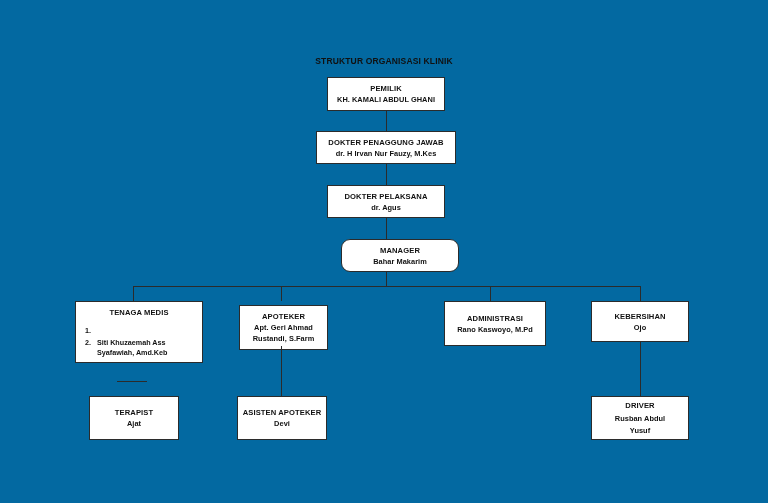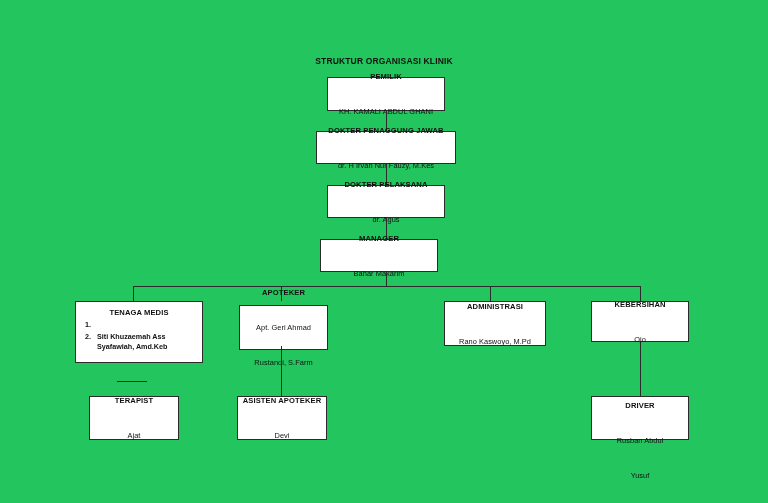--- a/index.html
+++ b/index.html
@@ -8,21 +8,21 @@
     background: #ffffff;
   }
   body {
     font-family: "Liberation Sans", sans-serif;
     color: #000000;
   }
   #canvas {
     position: relative;
     width: 768px;
     height: 503px;
-    background: #22c55e;
+    background: #0369a1;
     overflow: hidden;
   }
   .chart-title {
     position: absolute;
     left: 0;
     top: 56px;
     width: 768px;
     text-align: center;
     font-size: 8.5px;
     font-weight: bold;
@@ -43,34 +43,33 @@
   }
   .node .role {
     font-size: 7.6px;
     font-weight: bold;
     line-height: 11px;
     letter-spacing: 0.1px;
     color: #111111;
   }
   .node .person {
     font-size: 7.4px;
-    font-weight: normal;
+    font-weight: bold;
     line-height: 11px;
     letter-spacing: 0.05px;
     color: #111111;
-    margin-top: 24px;
   }
   .node.listnode {
     align-items: stretch;
     justify-content: flex-start;
     padding: 5px 6px 5px 6px;
   }
   .node.listnode .role {
     text-align: center;
-    margin-bottom: 2px;
+    margin-bottom: 8px;
   }
   .staff-list {
     margin: 0;
     padding: 0;
     list-style: none;
   }
   .staff-list li {
     display: flex;
     font-size: 7.2px;
     font-weight: bold;
@@ -126,21 +125,21 @@
 
   <div class="vline" style="left:386px; top:164px; height:21px;"></div>
 
   <div class="node" style="left:327px; top:185px; width:118px; height:33px;">
     <div class="role">DOKTER PELAKSANA</div>
     <div class="person">dr. Agus</div>
   </div>
 
   <div class="vline" style="left:386px; top:218px; height:21px;"></div>
 
-  <div class="node" style="left:320px; top:239px; width:118px; height:33px;">
+  <div class="node" style="left:341px; top:239px; width:118px; height:33px;border-radius:9px;">
     <div class="role">MANAGER</div>
     <div class="person">Bahar Makarim</div>
   </div>
 
   <div class="vline" style="left:386px; top:272px; height:14px;"></div>
   <div class="hline" style="left:133px; top:286px; width:507px;"></div>
 
   <div class="vline" style="left:133px; top:286px; height:15px;"></div>
   <div class="vline" style="left:281px; top:286px; height:15px;"></div>
   <div class="vline" style="left:490px; top:286px; height:15px;"></div>

